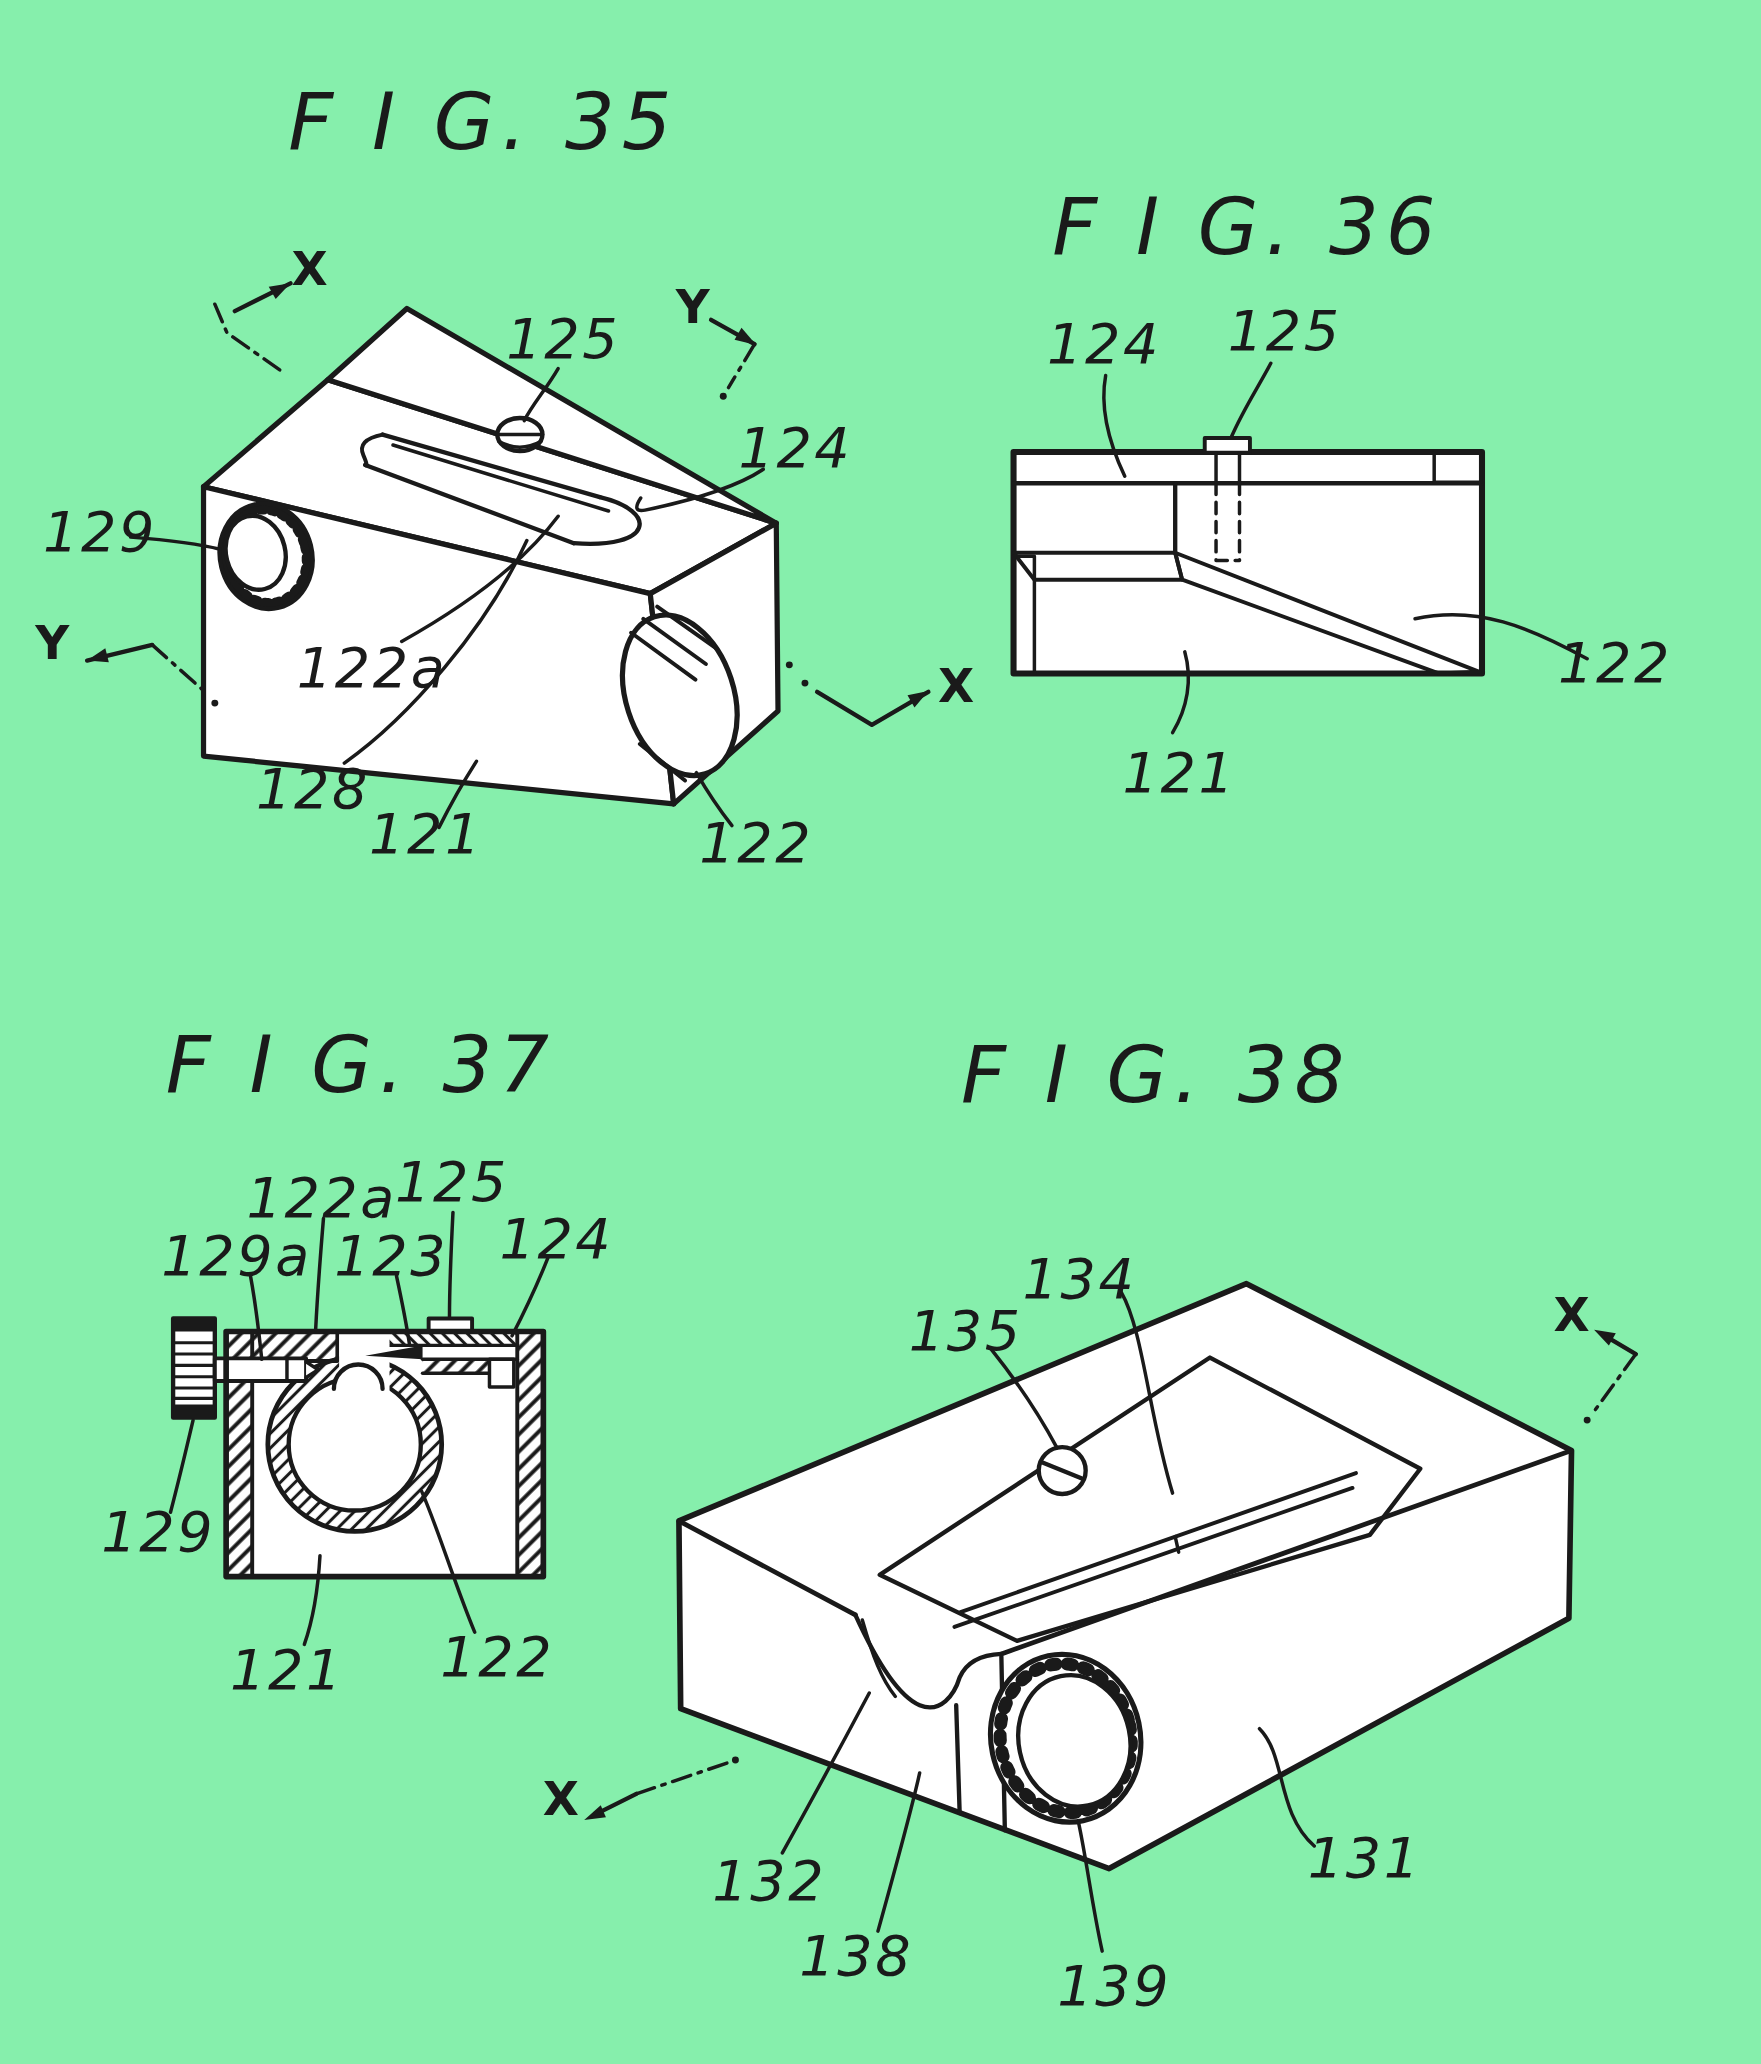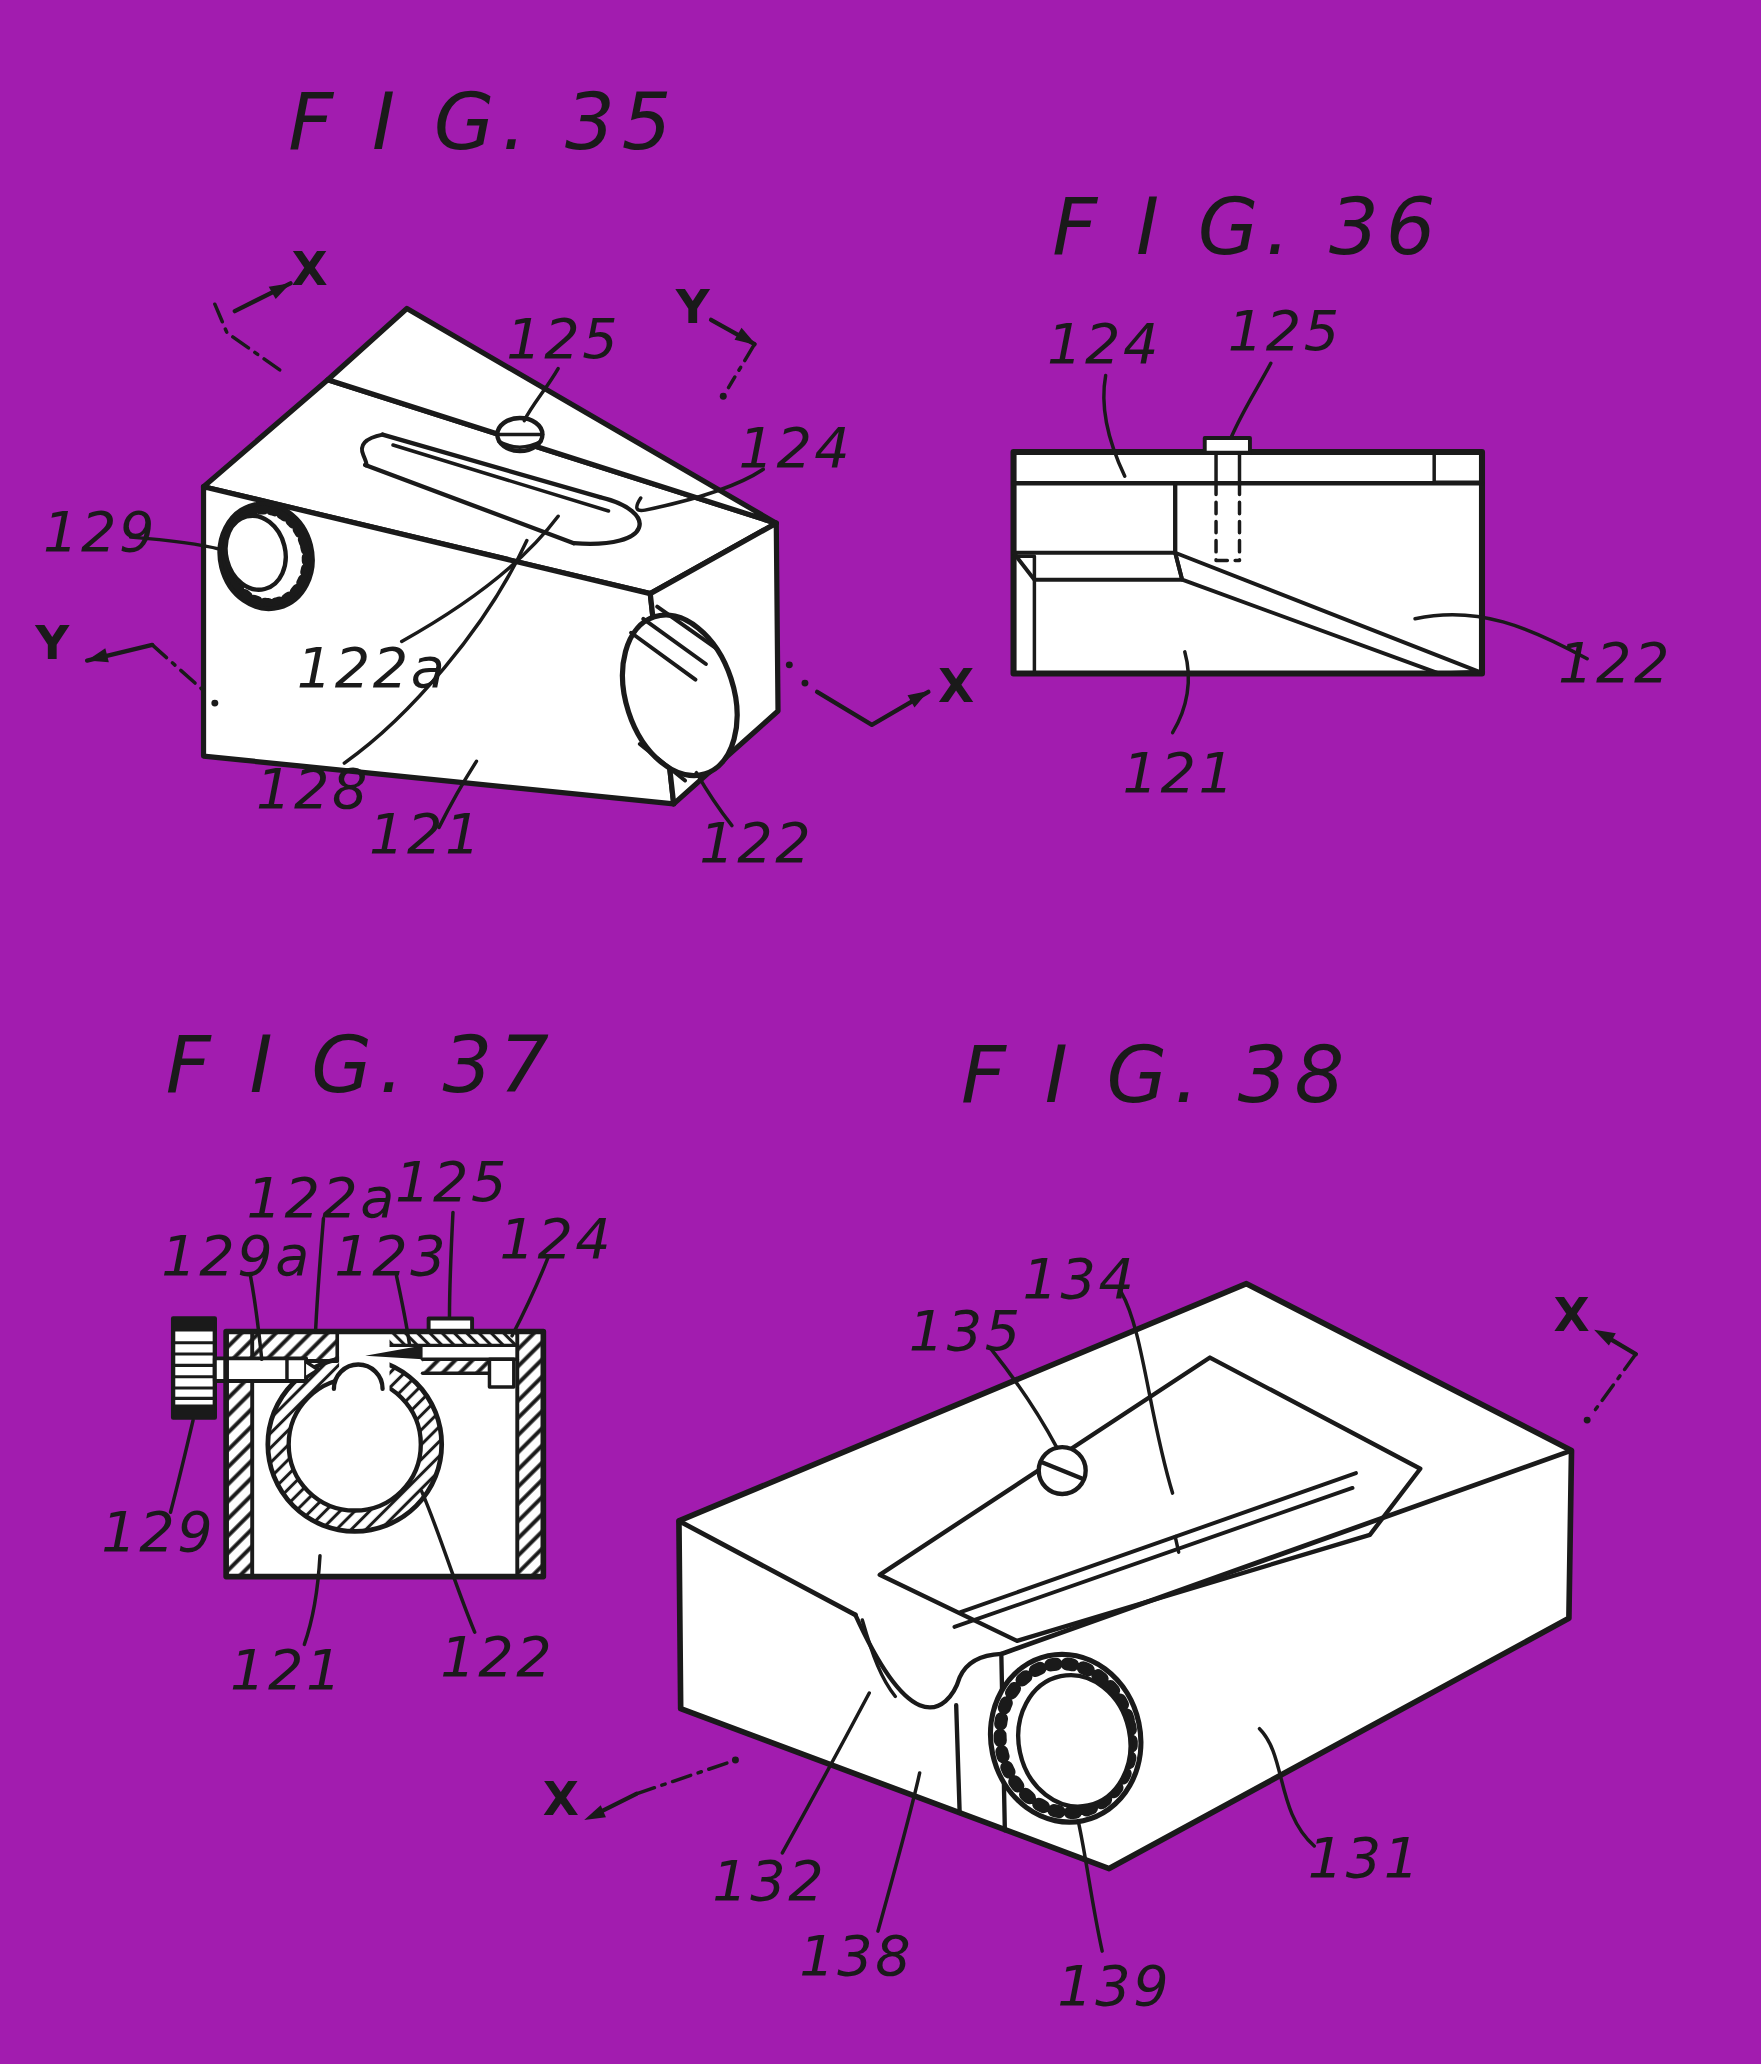--- a/index.html
+++ b/index.html
@@ -1,16 +1,16 @@
 <!DOCTYPE html>
 <html style="font-size:14px"><head>
 <meta charset="utf-8">
 <style>
   html,body{margin:0;padding:0;background:#e8e8e8;}
-  .sheet{position:relative;width:1762px;height:2065px;background:#a21caf;margin:0 auto;overflow:hidden;}
+  .sheet{position:relative;width:1762px;height:2065px;background:#86efac;margin:0 auto;overflow:hidden;}
   svg{display:block;}
   svg *{vector-effect:none;}
   .ln{stroke:#1a1a1a;fill:none;stroke-linecap:round;stroke-linejoin:round;}
   .fw{fill:#ffffff;}
   .fk{fill:#1a1a1a;stroke:none;}
   text{font-family:"DejaVu Sans",sans-serif;fill:#1a1a1a;}
   .title{font-size:90px;font-style:italic;letter-spacing:8px;}
   .ref{font-size:64px;font-style:italic;letter-spacing:3px;text-anchor:middle;}
   .ax{font-size:54px;font-weight:bold;text-anchor:middle;}
 </style>

